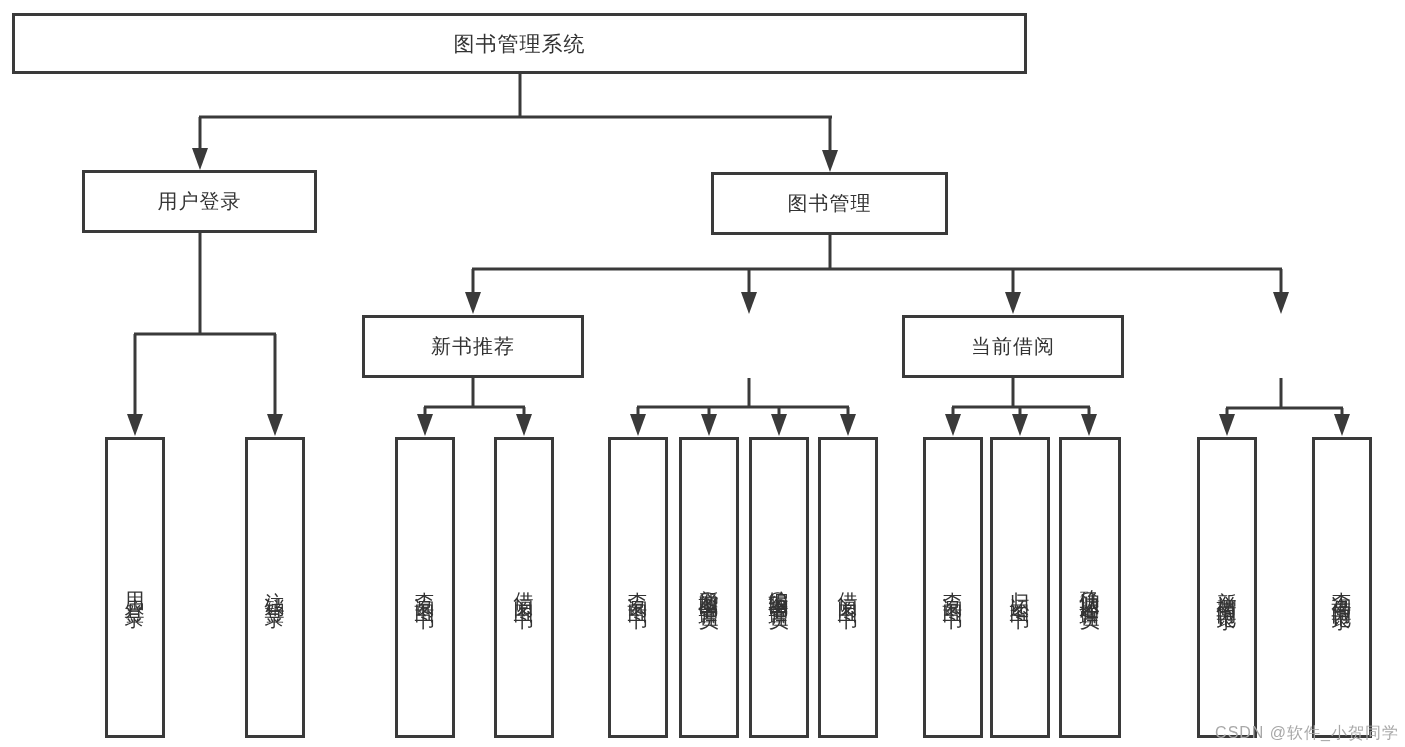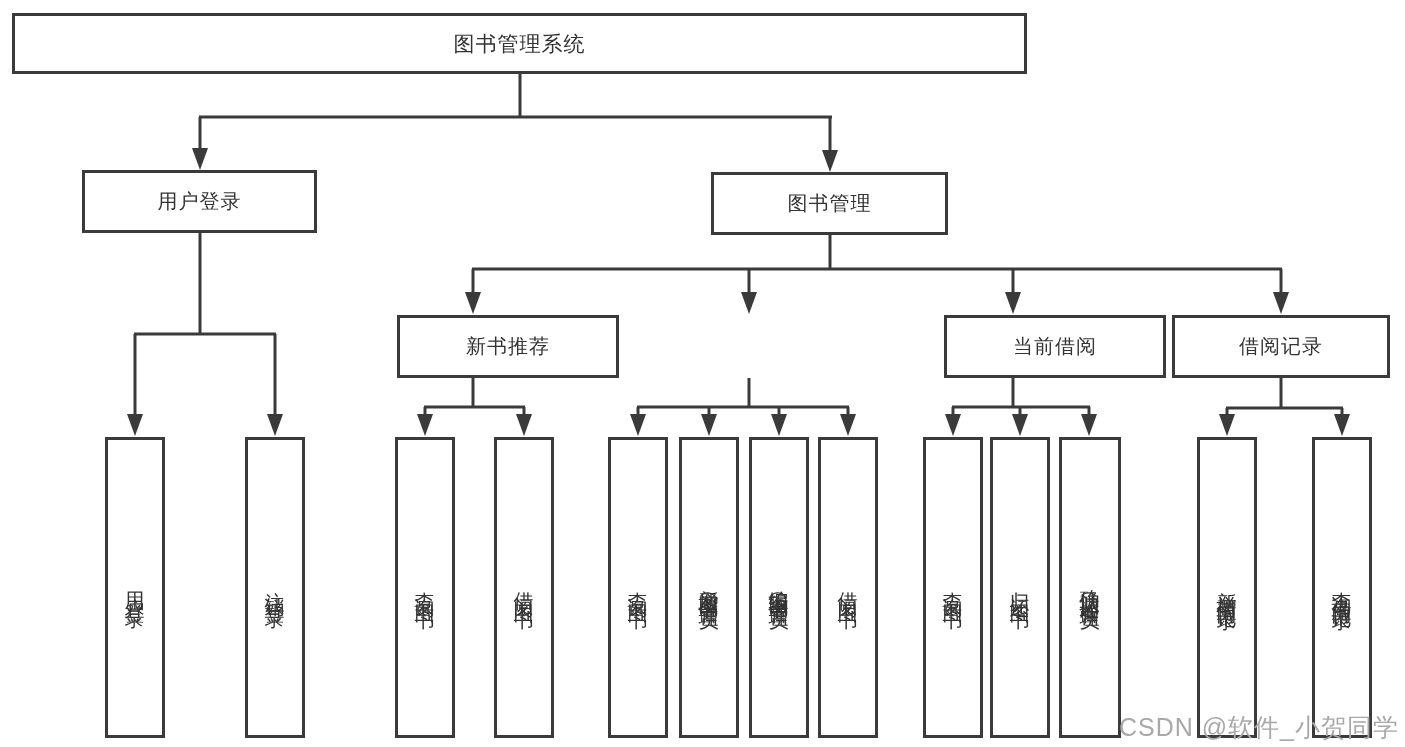--- a/index.html
+++ b/index.html
@@ -38,21 +38,21 @@
     writing-mode:vertical-rl;
     text-orientation:mixed;
     font-size:20px;letter-spacing:6px;
     line-height:1;
     z-index:2;
   }
   .root-box{font-size:21px;}
   #watermark{
     position:absolute;
     right:6px;bottom:3px;
-    font-size:25px;
+    font-size:16px;
     color:var(--wm-color);
     letter-spacing:1px;
     z-index:5;
     white-space:nowrap;
   }
 </style>
 </head>
 <body>
 
 <div id="stage">
@@ -131,23 +131,22 @@
       <line x1="1342" y1="408" x2="1342" y2="416"></line>
       <polygon points="1334,414 1350,414 1342,436"></polygon>
     </g>
   </svg>
 
   <div class="node root-box" style="left:12px;top:13px;width:1015px;height:61px;">图书管理系统</div>
 
   <div class="node" style="left:82px;top:170px;width:235px;height:63px;">用户登录</div>
   <div class="node" style="left:711px;top:172px;width:237px;height:63px;text-align:right;">图书管理</div>
 
-  <div class="node" style="left:362px;top:315px;width:222px;height:63px;margin-left:35px;">新书推荐</div>
-  <div class="node" style="left:902px;top:315px;width:222px;height:63px;margin-left:42px;">当前借阅</div>
-  <div class="node" style="left:1172px;top:315px;width:218px;height:63px;">借阅记录</div>
+  <div class="node" style="left:362px;top:315px;width:222px;height:63px;">新书推荐</div>
+  <div class="node" style="left:902px;top:315px;width:222px;height:63px;">当前借阅</div>
 
   <div class="vnode" style="left:105px;top:437px;width:60px;height:301px;">用户登录</div>
   <div class="vnode" style="left:245px;top:437px;width:60px;height:301px;">注销登录</div>
 
   <div class="vnode" style="left:395px;top:437px;width:60px;height:301px;">查询图书</div>
   <div class="vnode" style="left:494px;top:437px;width:60px;height:301px;">借阅图书</div>
 
   <div class="vnode" style="left:608px;top:437px;width:60px;height:301px;">查询图书</div>
   <div class="vnode" style="left:679px;top:437px;width:60px;height:301px;letter-spacing:3px;">新增图书（管理员）</div>
   <div class="vnode" style="left:749px;top:437px;width:60px;height:301px;letter-spacing:3px;">编辑图书（管理员）</div>

